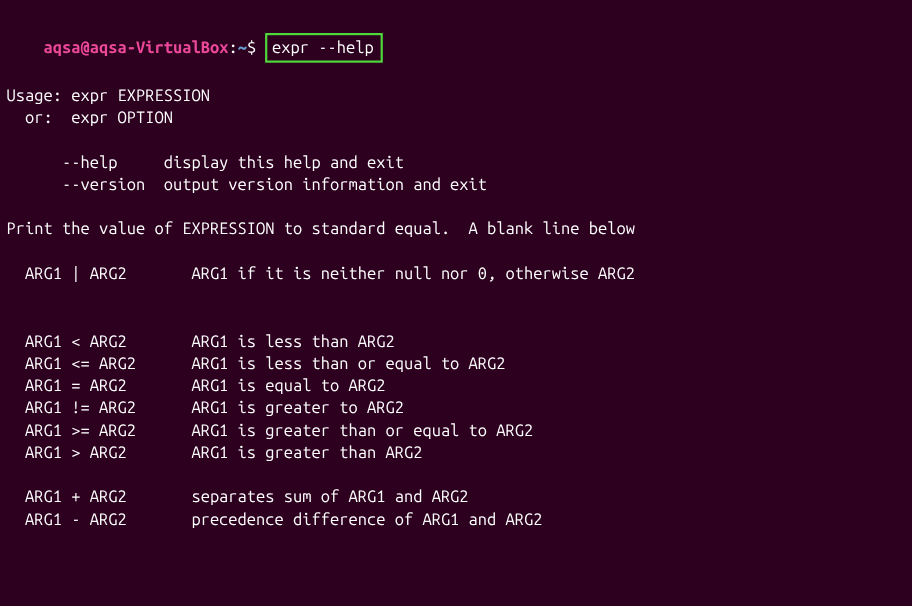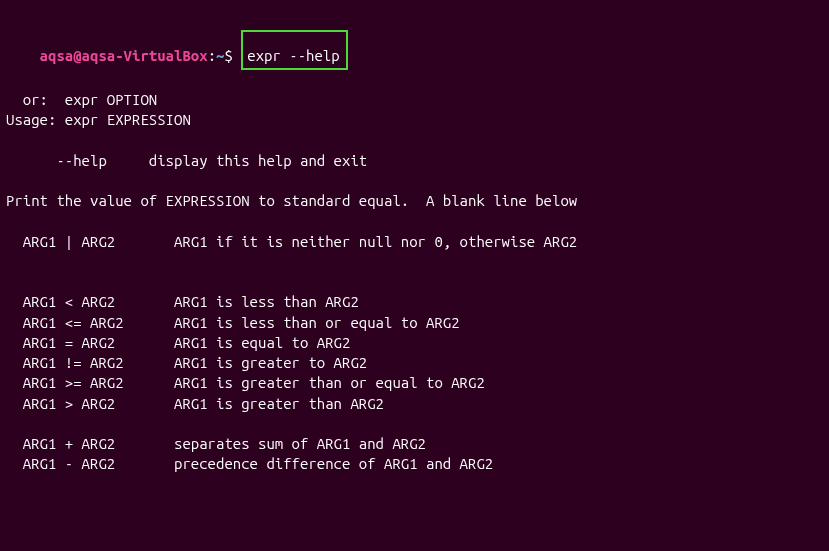--- a/index.html
+++ b/index.html
@@ -16,38 +16,39 @@
       border-radius: 6px;
     }
     .prompt-line { white-space: pre; }
     .user-host { color: #ec4899; font-weight: bold; }
     .colon { color: #ffffff; }
     .tilde { color: #6a9fd4; font-weight: bold; }
     .dollar { color: #ffffff; }
     .cmd-box {
       display: inline-block;
       border: 2px solid #4fd83a;
-      padding: 14px 6px 1px 4px;
+      padding: 1px 6px 1px 4px;
       color: #ffffff;
     }
     .output { color: #ffffff; white-space: pre; }
     .blank { height: 1.35em; }
     pre { font-family: inherit; }
   </style>
 </head>
 <body>
 
 <div class="terminal">
   <div class="prompt-line">
     <span class="user-host">aqsa@aqsa-VirtualBox</span><span class="colon">:</span><span class="tilde">~</span><span class="dollar">$</span> <span class="cmd-box"><span>expr --help</span></span>
   </div>
+  <pre class="output">Usage: expr EXPRESSION</pre>
   <pre class="output">  or:  expr OPTION</pre>
-  <pre class="output">Usage: expr EXPRESSION</pre>
   <div class="blank"></div>
   <pre class="output">      --help     display this help and exit</pre>
+  <pre class="output">      --version  output version information and exit</pre>
   <div class="blank"></div>
   <pre class="output">Print the value of EXPRESSION to standard equal.  A blank line below</pre>
   <div class="blank"></div>
   <pre class="output">  ARG1 | ARG2       ARG1 if it is neither null nor 0, otherwise ARG2</pre>
   <div class="blank"></div>
   <div class="blank"></div>
   <pre class="output">  ARG1 &lt; ARG2       ARG1 is less than ARG2</pre>
   <pre class="output">  ARG1 &lt;= ARG2      ARG1 is less than or equal to ARG2</pre>
   <pre class="output">  ARG1 = ARG2       ARG1 is equal to ARG2</pre>
   <pre class="output">  ARG1 != ARG2      ARG1 is greater to ARG2</pre>

